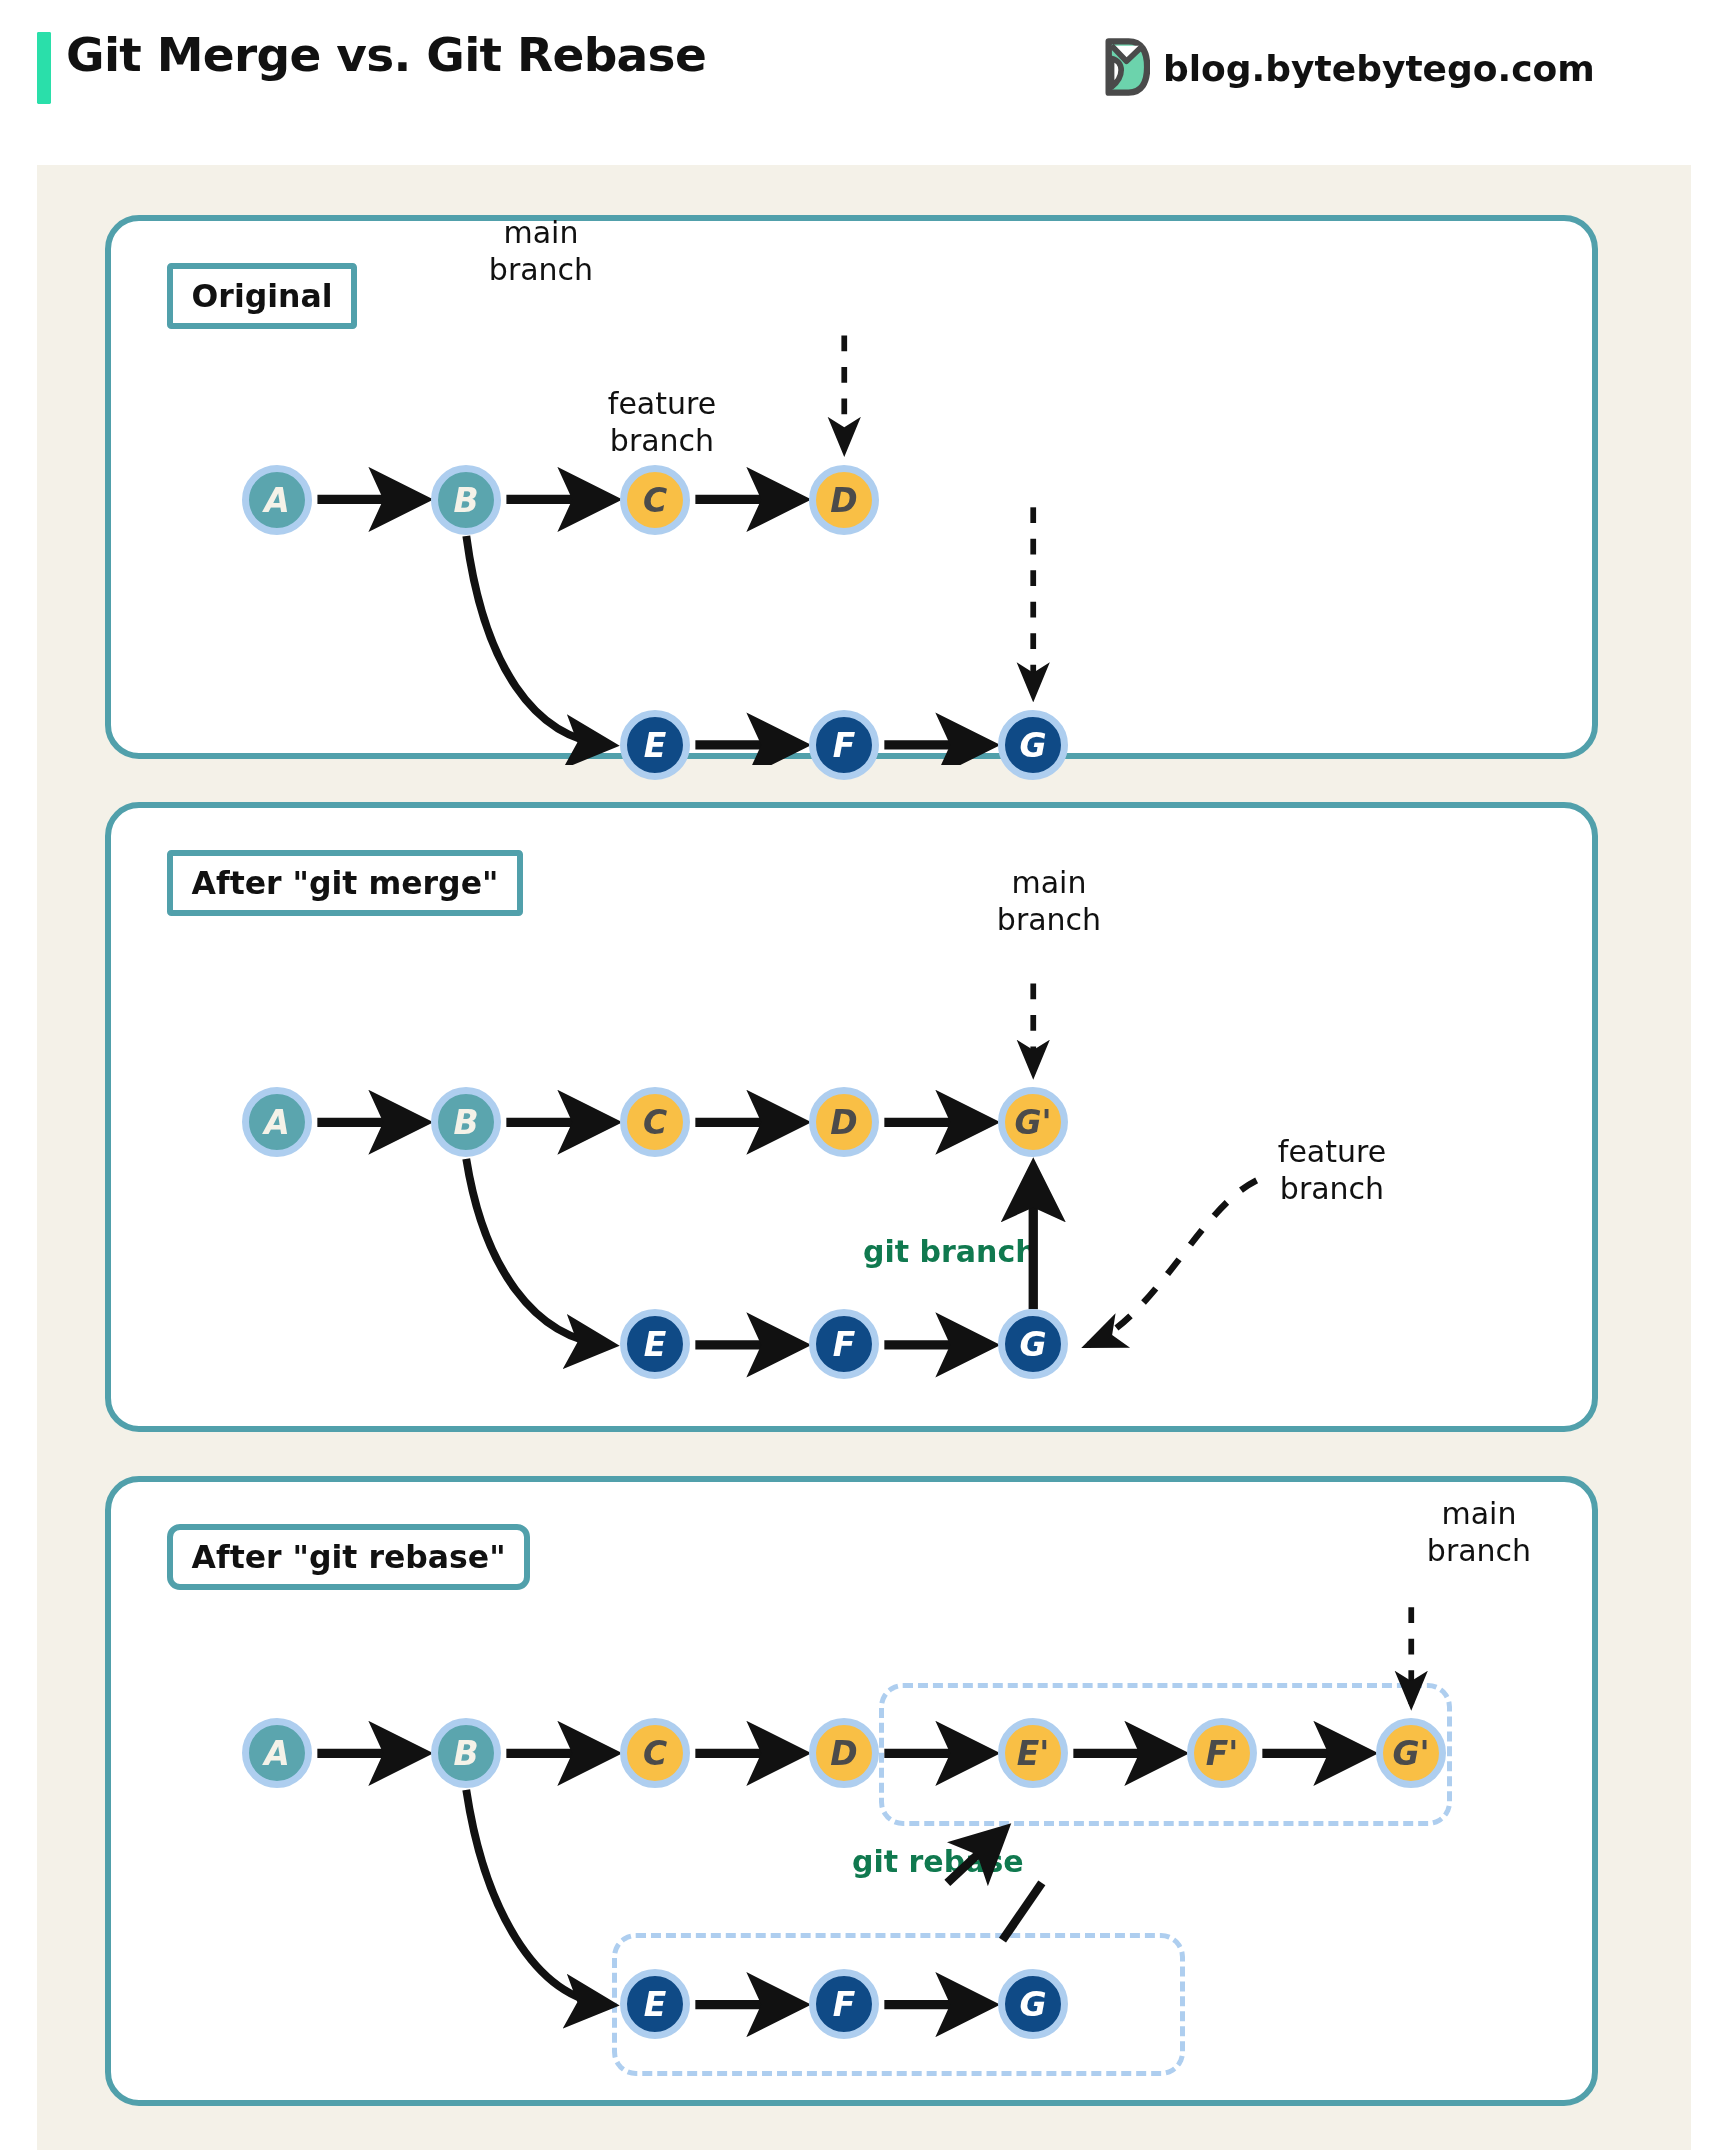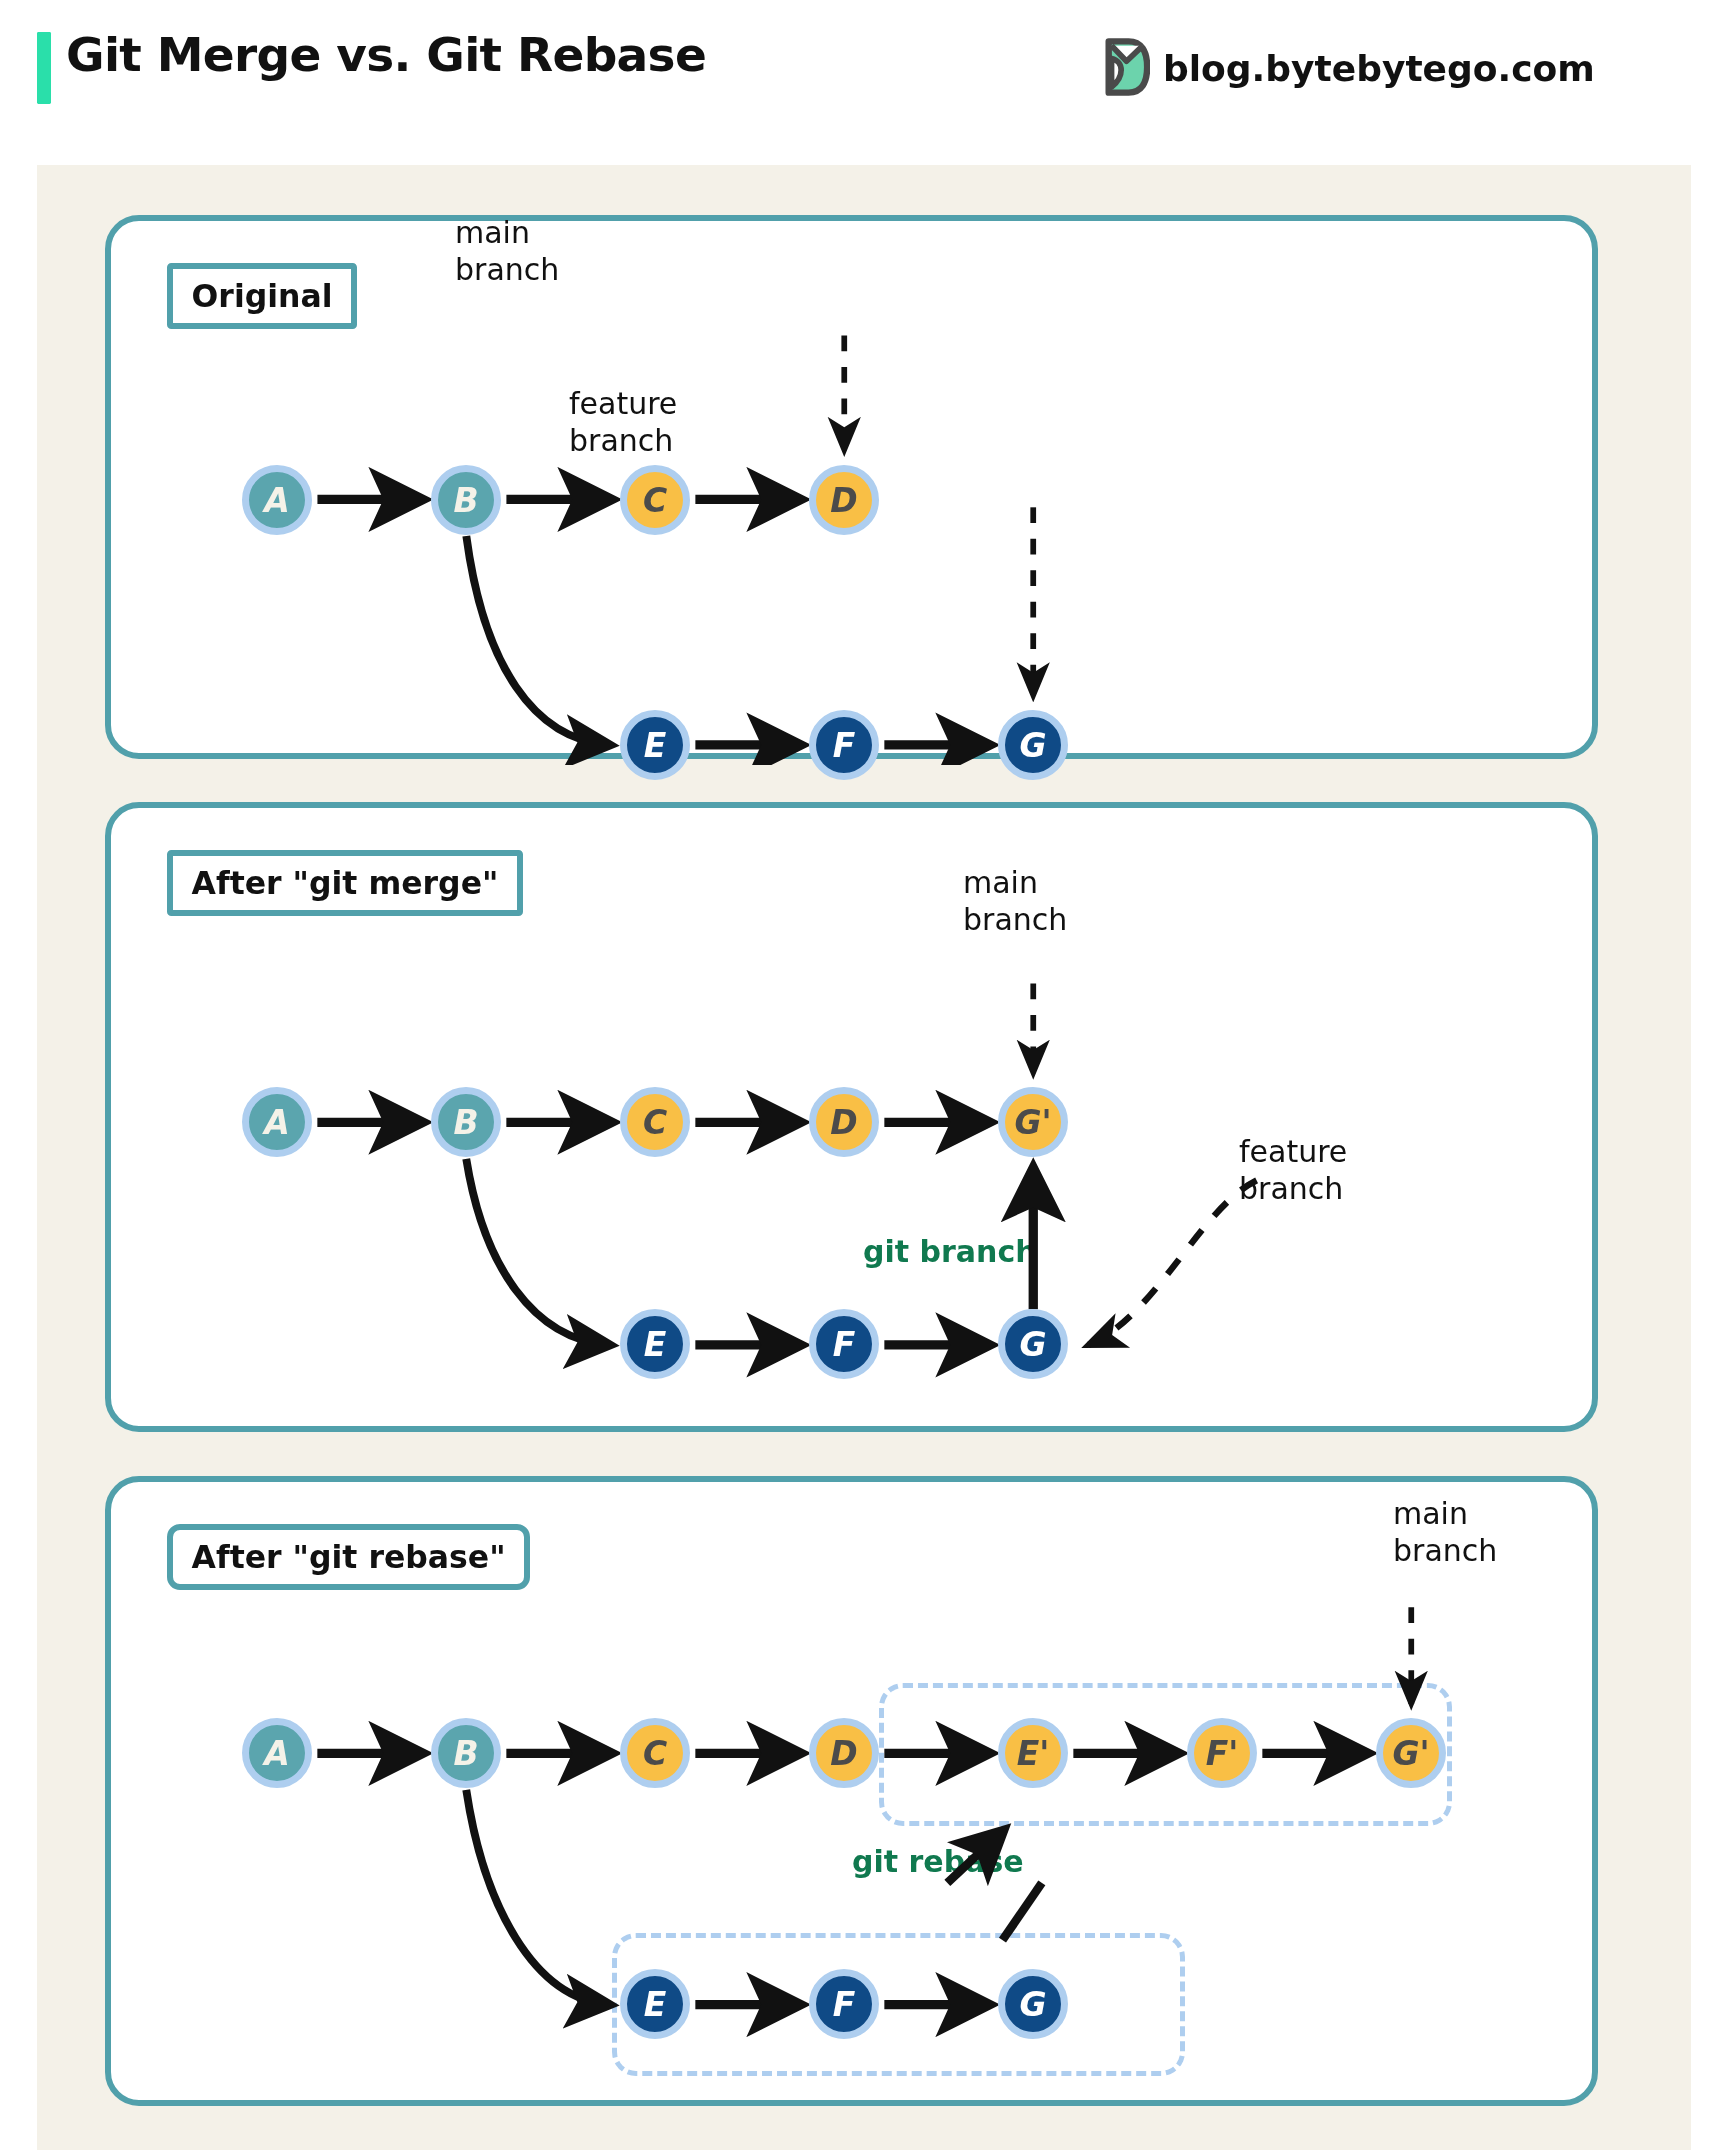--- a/index.html
+++ b/index.html
@@ -72,21 +72,21 @@
     z-index:4;
   }
   .node.teal  { background:#5ba5ae; color:#f5f2e8; }
   .node.amber { background:#f9bf45; color:#4b4b4b; }
   .node.navy  { background:#0f4a86; color:#ffffff; }
 
   
   .branch-label{
     position:absolute;
     font-family:"DejaVu Sans", sans-serif;
-    font-size:30px;color:#111111;line-height:1.22;
+    font-size:30px;color:#111111;text-align:center;line-height:1.22;
     white-space:pre-line;
   }
   .op-label{
     position:absolute;
     font-family:"DejaVu Sans", sans-serif;
     font-weight:bold;font-size:30px;color:#10794f;white-space:nowrap;
   }
   
   .group-box{
     position:absolute;

